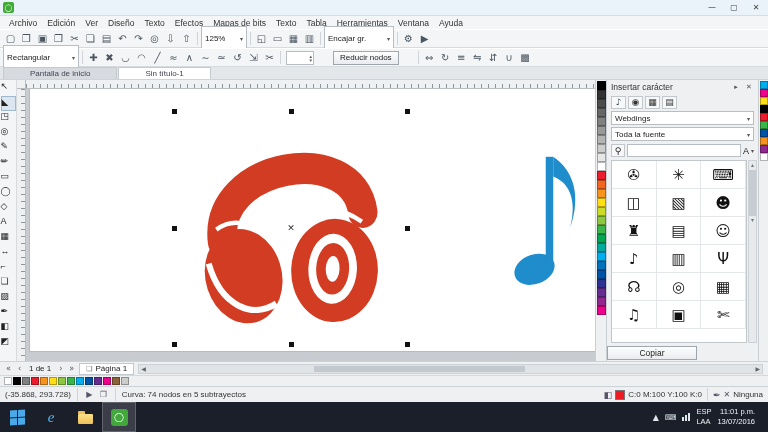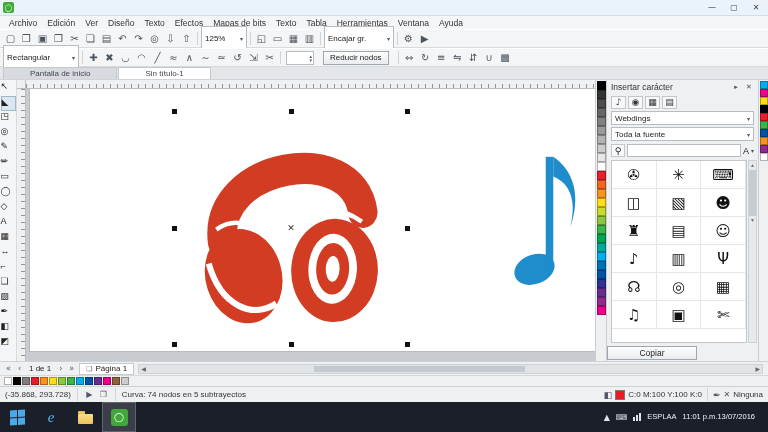--- a/index.html
+++ b/index.html
@@ -16,21 +16,21 @@
 
 .menubar{height:13px;background:#f4f5f6;display:flex;align-items:center;padding-left:4px;}
 .menubar>div{padding:0 5px;font-size:8.5px;color:#333;}
 
 .toolbar,.propbar{height:19px;background:#f4f5f6;border-top:1px solid #fff;border-bottom:1px solid #d8dbde;display:flex;align-items:center;gap:1px;padding:0 3px;}
 .tbi,.toolrow>div{width:15px;height:15px;display:flex;align-items:center;justify-content:center;font-size:10px;color:#4a5560;font-family:"DejaVu Sans",sans-serif;}
 .sep{width:1px;height:13px;background:#d0d4d8;margin:0 2px;}
 .sel{height:26px;border:1px solid #b7bdc3;background:#fff;display:flex;align-items:center;font-size:8px;padding:0 3px;gap:3px;}
 .sel .grow{flex:1;}
 .caret{font-size:6px;color:#555;font-family:"DejaVu Sans",sans-serif;}
-.pb-btn{height:14px;border:1px solid #9fa6ad;background:linear-gradient(#fdfdfd,#e9ecef);padding:0 6px;display:flex;align-items:center;font-size:8px;margin:0 6px;text-align:center;}
+.pb-btn{height:14px;border:1px solid #9fa6ad;background:linear-gradient(#fdfdfd,#e9ecef);padding:0 6px;display:flex;align-items:center;font-size:8px;margin:0 16px;text-align:center;}
 .stepper{width:28px;height:14px;border:1px solid #b7bdc3;background:#fff;display:flex;align-items:center;margin:0 2px;}
 .stepper .stv{flex:1;padding-left:2px;}
 .starr{display:flex;flex-direction:column;line-height:4px;font-size:5px;color:#555;padding-right:1px;}
 
 .doctabs{height:13px;background:#e4e7ea;border-bottom:1px solid #cfd3d7;display:flex;align-items:flex-end;gap:1px;padding-left:3px;}
 .doctabs>div{height:12px;padding:0 26px;font-size:8px;display:flex;align-items:center;background:#d7dbdf;border:1px solid #c4c9cd;border-bottom:none;color:#445;}
 .doctabs>div.active{background:#fff;}
 
 .main{flex:1;display:flex;min-height:0;}
 .toolbox{width:17px;background:#f4f5f6;border-right:1px solid #d8dbde;display:flex;flex-direction:column;align-items:center;padding-top:1px;}
@@ -98,21 +98,21 @@
 .start-logo{display:grid;grid-template-columns:7px 7px;grid-template-rows:7px 7px;gap:1px;transform:skewY(-4deg);}
 .start-logo>div{background:#4aa9e8;}
 .ie-e{font-size:15px;font-style:italic;color:#53b9f0;font-family:"Liberation Serif",serif;}
 .folder{position:relative;width:15px;height:10px;background:linear-gradient(#fbe08a,#eec256);border-radius:1px;margin-top:3px;}
 .folder::before{content:"";position:absolute;top:-3px;left:0;width:7px;height:3px;background:#eec256;border-radius:1px 1px 0 0;}
 .corel-ic{width:17px;height:17px;background:#43a83c;border-radius:3px;display:flex;align-items:center;justify-content:center;color:#fff;font-size:9px;font-family:"DejaVu Sans",sans-serif;}
 .tray{margin-left:auto;display:flex;align-items:center;gap:6px;padding-right:3px;}
 .tray-ic{font-size:8px;color:#dfe6ec;font-family:"DejaVu Sans",sans-serif;}
 .net{display:flex;align-items:flex-end;gap:1px;height:8px;}
 .net>div{width:2px;background:#dfe6ec;}
-.lang,.clock{display:flex;justify-content:center;font-size:7.5px;line-height:1.35;color:#eef3f7;}
+.lang,.clock{display:flex;flex-direction:column;justify-content:center;font-size:7.5px;line-height:1.35;color:#eef3f7;}
 .clock{align-items:flex-end;}
 .show-desktop{width:4px;border-left:1px solid rgba(255,255,255,.3);}
 </style>
 </head>
 <body>
 
 <div class="app">
 
   <div class="titlebar">
     <div class="app-icon ic">◯</div>

